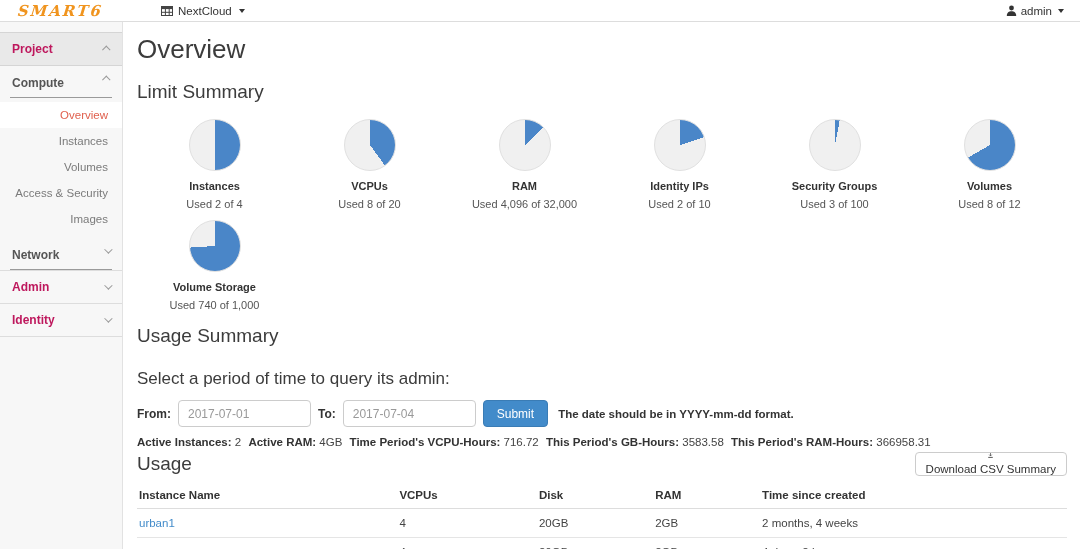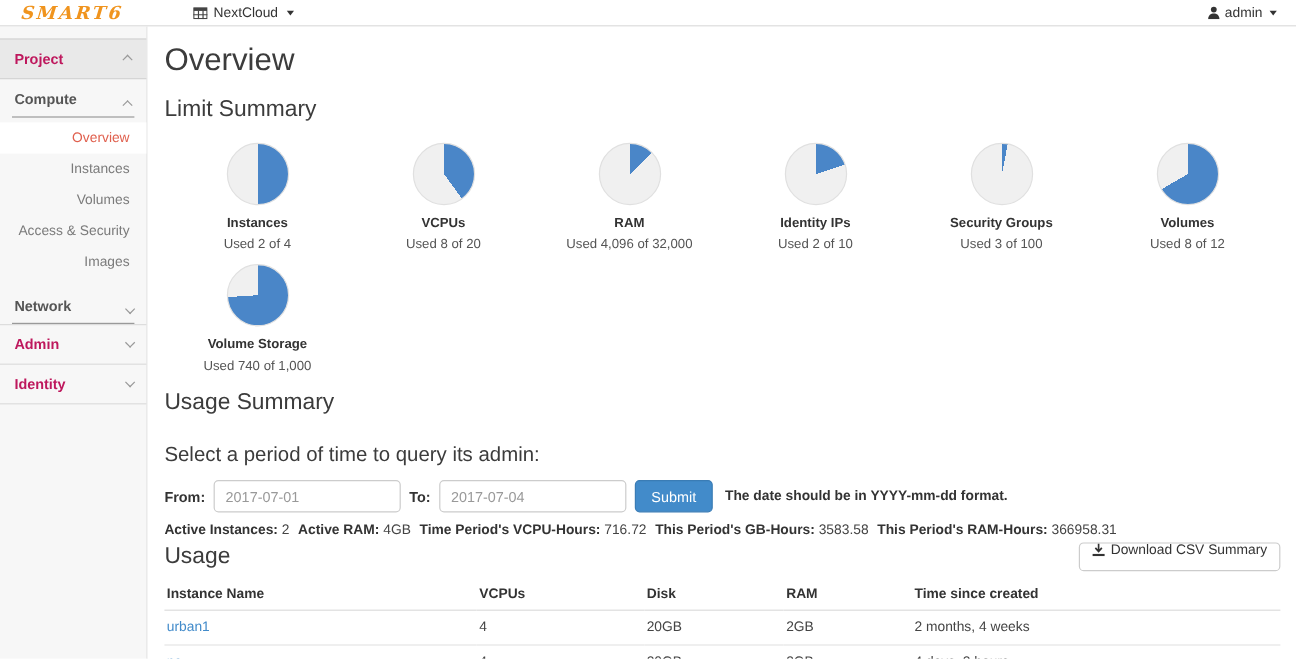--- a/index.html
+++ b/index.html
@@ -24,21 +24,21 @@
   .container { display:flex; height:527px; }
   .sidebar { width:147px; background:#f7f7f7; border-right:1px solid #e2e2e2; padding-top:10px; }
   .main { flex:1; padding:0 14px; background:#fff; }
 
   
   .l1 { display:flex; justify-content:space-between; align-items:center;
     padding:9px 12px; font-weight:bold; color:#be185d; font-size:12px; cursor:pointer; }
   .l1.header { background:#e9e9e9; border-top:1px solid #d5d5d5; border-bottom:1px solid #d5d5d5; }
   .l1.plain { border-top:1px solid #ddd; }
   .l1.plain.last { border-bottom:1px solid #ddd; }
-  .l2 { display:flex; justify-content:space-between; align-items:flex-end;
+  .l2 { display:flex; justify-content:space-between; align-items:flex-start;
     margin:0 10px; padding:10px 2px 7px 2px; font-weight:bold; color:#555;
     border-bottom:1px solid #9a9a9a; font-size:12px; cursor:pointer;gap:40px; }
   .side-links { padding:4px 0 6px 0; }
   .nav-link { display:block; text-align:right; padding:7px 14px 7px 0;
     color:#7b7b7b; font-size:11.5px; text-decoration:none; cursor:pointer; }
   .nav-link.active { background:#fff; color:#e0604e; }
   .chev { width:6px; height:6px; border-right:1.5px solid #999; border-bottom:1.5px solid #999;
     display:inline-block; }
   .chev.down { transform:rotate(45deg) translateY(-2px); }
   .chev.up { transform:rotate(-135deg) translateY(-1px); }
@@ -49,34 +49,34 @@
   h3.sub { font-size:17px; font-weight:400; color:#3c3c3c; margin:22px 0 0 0; }
 
   .pie-row { display:flex; margin-top:16px; }
   .pie-card { width:155px; display:flex; flex-direction:column; align-items:center; }
   .pie { width:52px; height:52px; border-radius:50%; border:1px solid #e0e0e0; }
   .pie-label { font-weight:bold; font-size:11px; margin-top:9px; color:#333; }
   .pie-caption { font-size:11px; color:#555; margin-top:6px; }
 
   .form-row { display:flex; align-items:center; margin-top:11px; gap:7px; }
   .form-label { font-weight:bold; font-size:12px; }
-  .date-input { width:156px; height:27px; border:1px solid #ccc; border-radius:4px;
+  .date-input { width:133px; height:27px; border:1px solid #ccc; border-radius:4px;
     padding:0 9px; font-size:12px; color:#999; font-family:inherit; }
   .btn-primary { background:#428bca; color:#fff; border:1px solid #3a7cb5; border-radius:4px;
     height:27px; padding:0 13px; font-size:12px; font-family:inherit; cursor:pointer; }
   .date-hint { font-weight:bold; font-size:11.5px; color:#333; margin-left:3px; }
 
   .stats-line { margin-top:9px; font-size:11.5px; }
   .stats-line b { font-weight:bold; }
   .stats-line .val { font-weight:normal; color:#444; margin-right:4px; }
 
   .usage-head { display:flex; justify-content:space-between; align-items:center; margin-top:4px; }
   .btn-default { background:#fff; border:1px solid #ccc; border-radius:4px; height:24px;
-    display:flex; align-items:flex-start; gap:5px; padding:0 10px; font-size:11.5px;
-    color:#333; font-family:inherit; cursor:pointer; }
+    display:flex; align-items:center; gap:5px; padding:0 10px; font-size:11.5px;
+    color:#333; font-family:inherit; cursor:pointer;flex-direction:column; }
 
   table.usage { width:100%; border-collapse:collapse; margin-top:6px; }
   table.usage th { text-align:left; font-size:11.5px; padding:7px 8px 7px 2px;
     border-bottom:1px solid #ddd; color:#333; }
   table.usage td { font-size:11.5px; padding:8px 8px 8px 2px; border-bottom:1px solid #e5e5e5;
     color:#444; }
   td.link, a.inst { color:#428bca; text-decoration:none; cursor:pointer; }
 
   .icon-svg { display:inline-block; vertical-align:middle; }
 </style>

